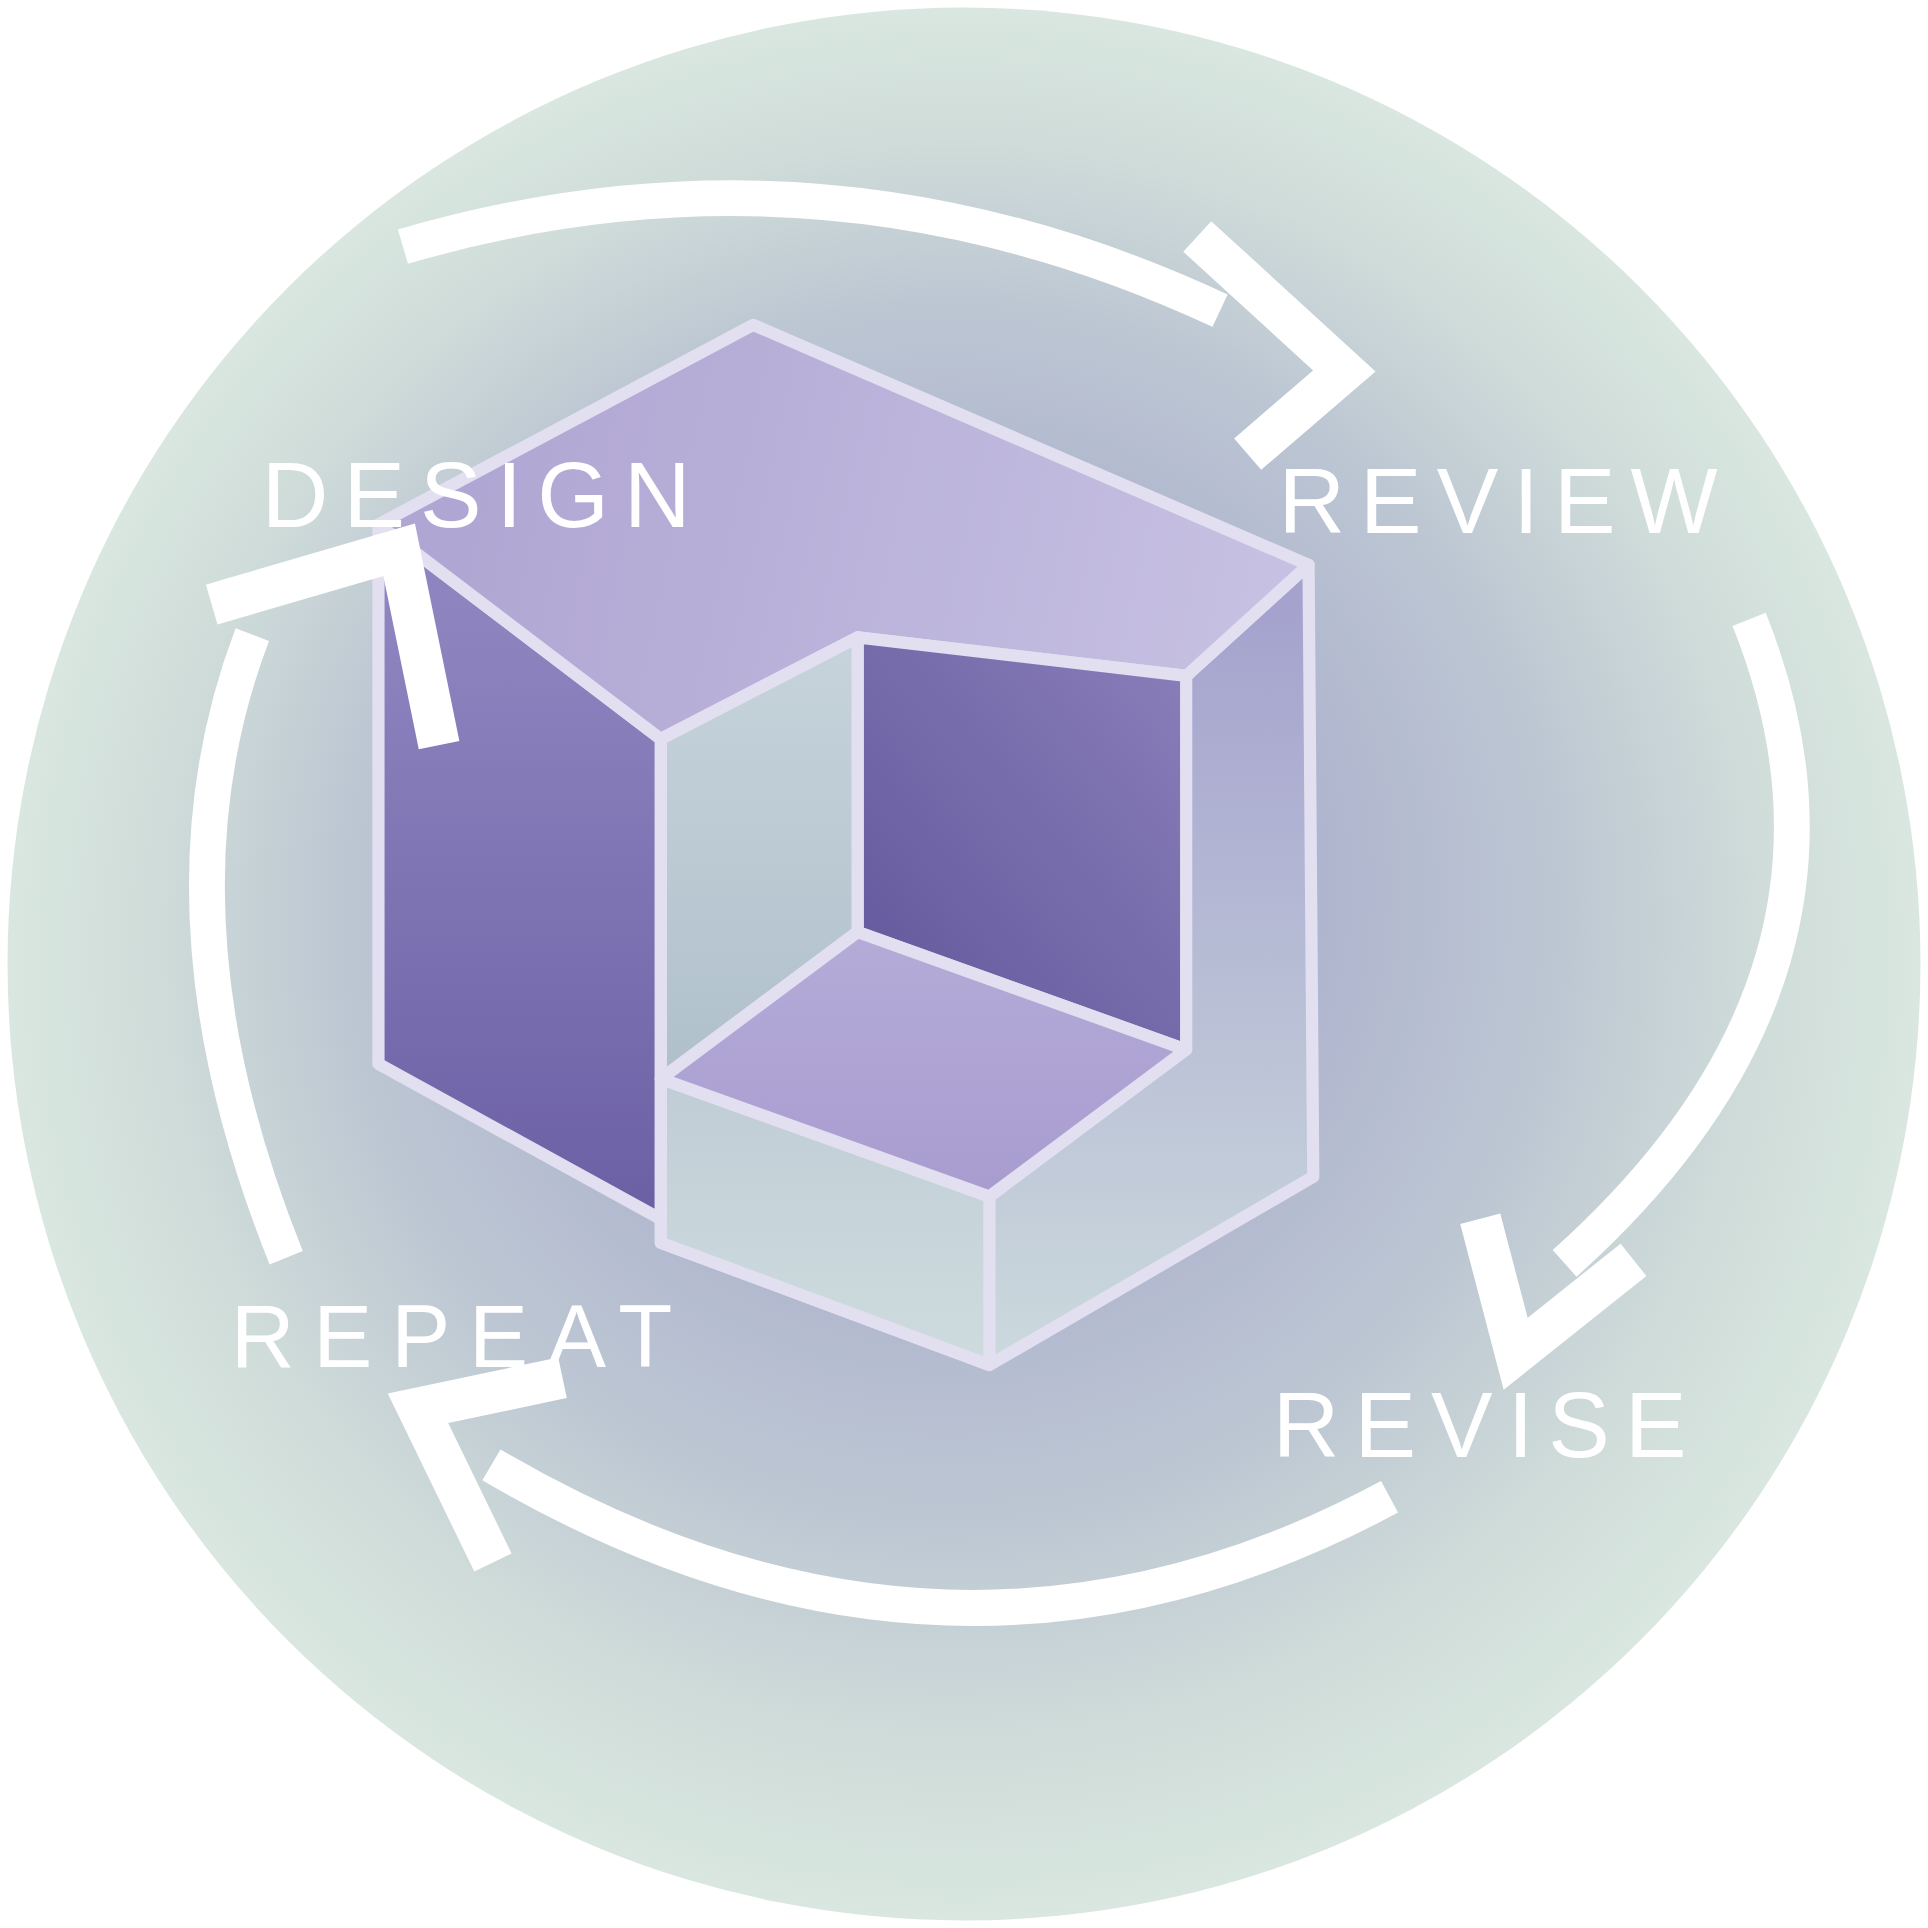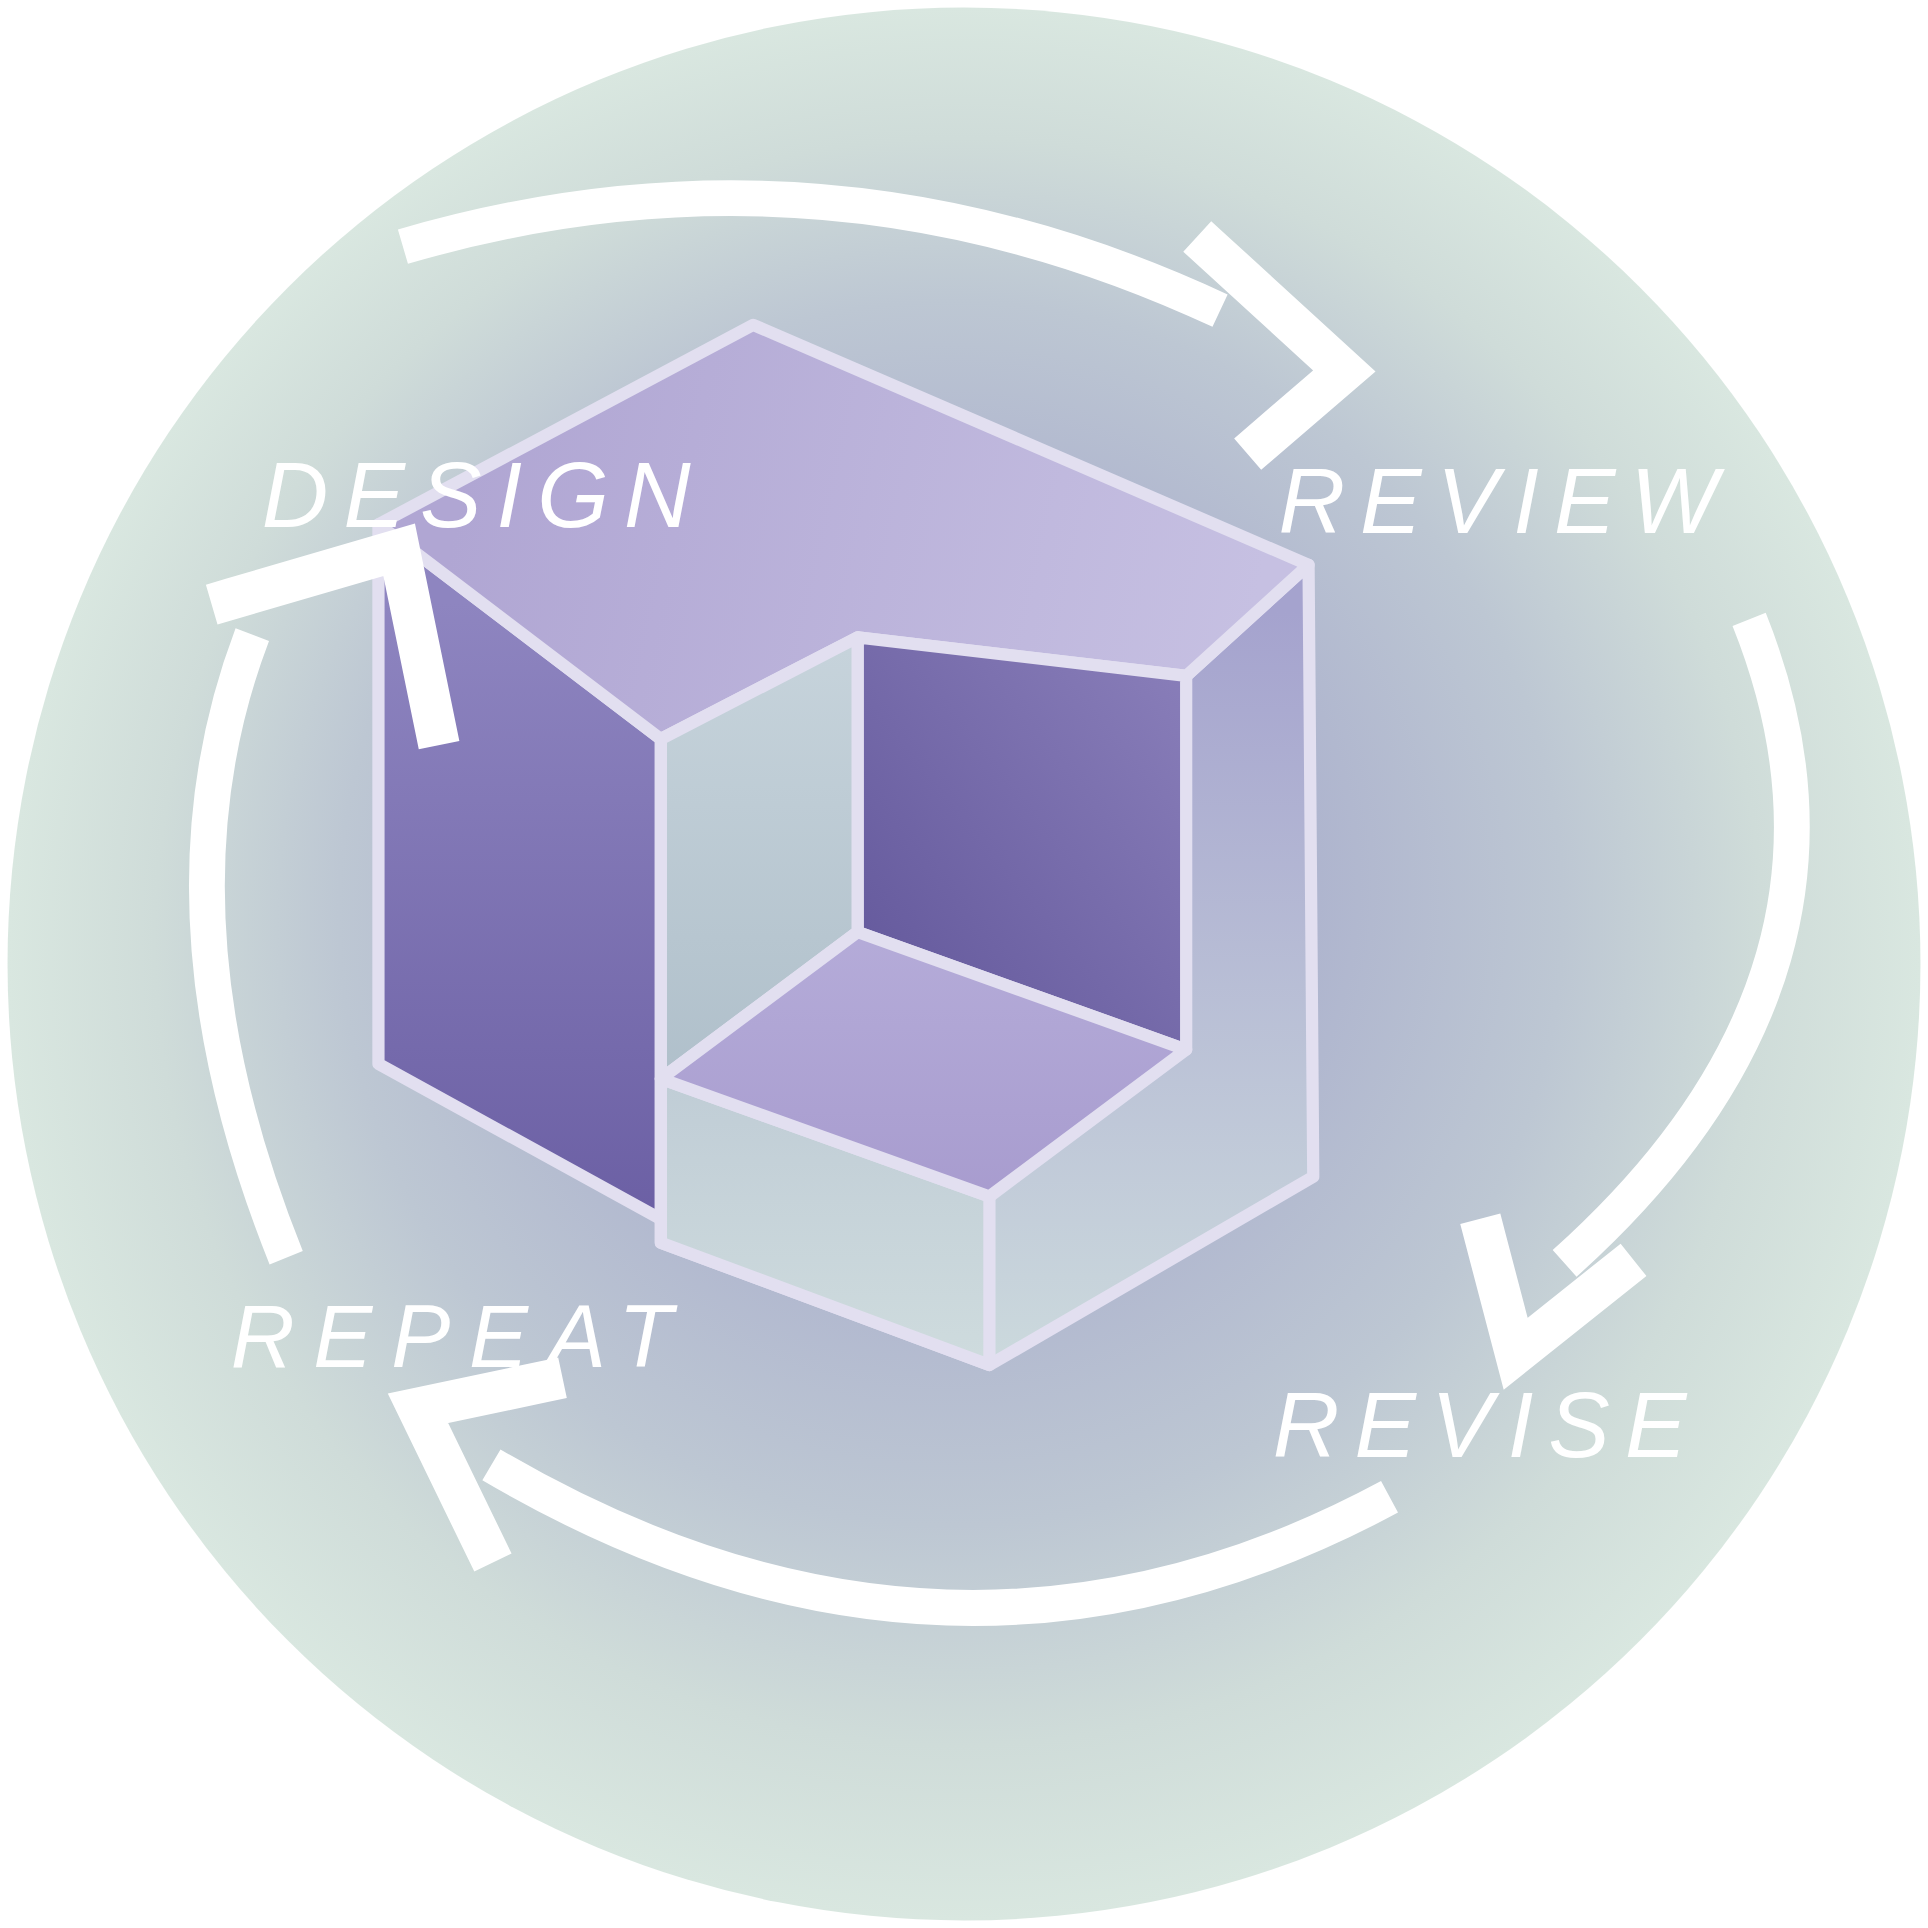--- a/index.html
+++ b/index.html
@@ -1,16 +1,16 @@
 <!DOCTYPE html>
 <html style="font-size:15px"><head>
 <meta charset="utf-8">
 <style>
   html,body{margin:0;padding:0;background:#ffffff;}
-  .stage{width:1928px;height:1928px;position:relative;background:#ffffff;overflow:hidden;font-style:italic;}
+  .stage{width:1928px;height:1928px;position:relative;background:#ffffff;overflow:hidden;}
   svg{display:block;}
   text{font-family:"Liberation Sans","DejaVu Sans",sans-serif;font-weight:400;}
 </style>
 </head>
 <body>
 
 <div class="stage">
   <svg id="scene" viewBox="0 0 2048 2048" width="1928" height="1928" xmlns="http://www.w3.org/2000/svg">
     <defs id="scene-defs">
         <radialGradient id="grad-circle" gradientUnits="userSpaceOnUse" cx="1024" cy="1024" r="1016" fx="985" fy="875">

